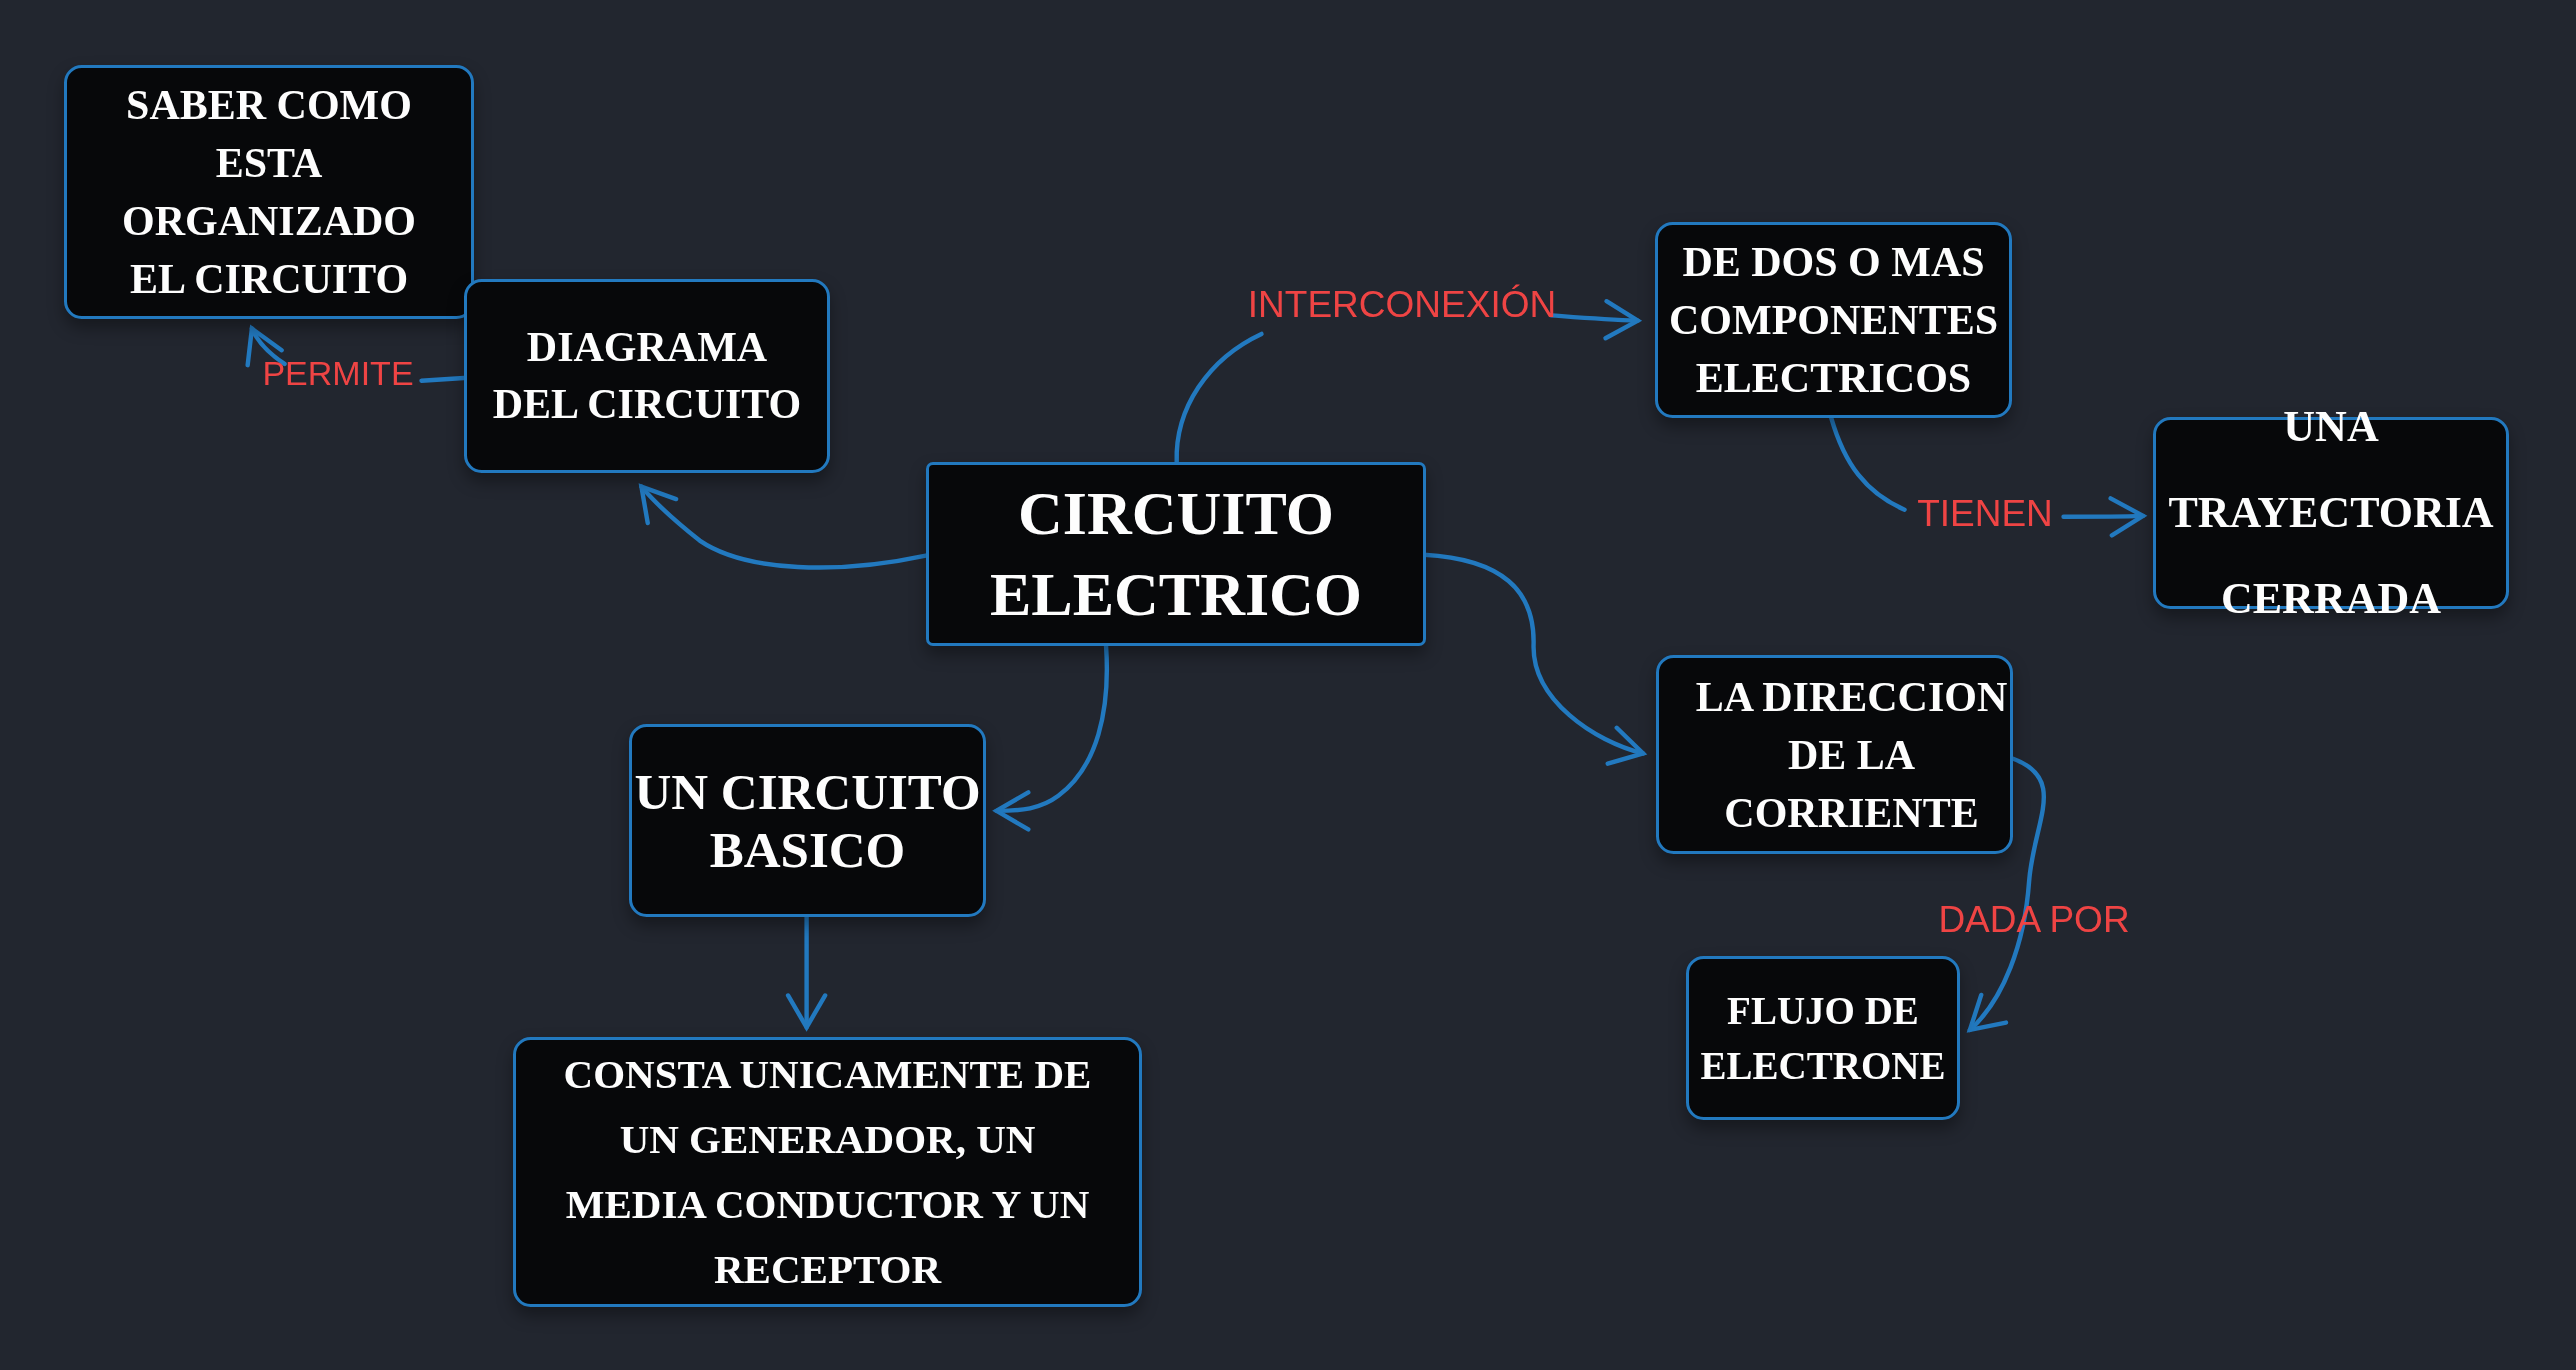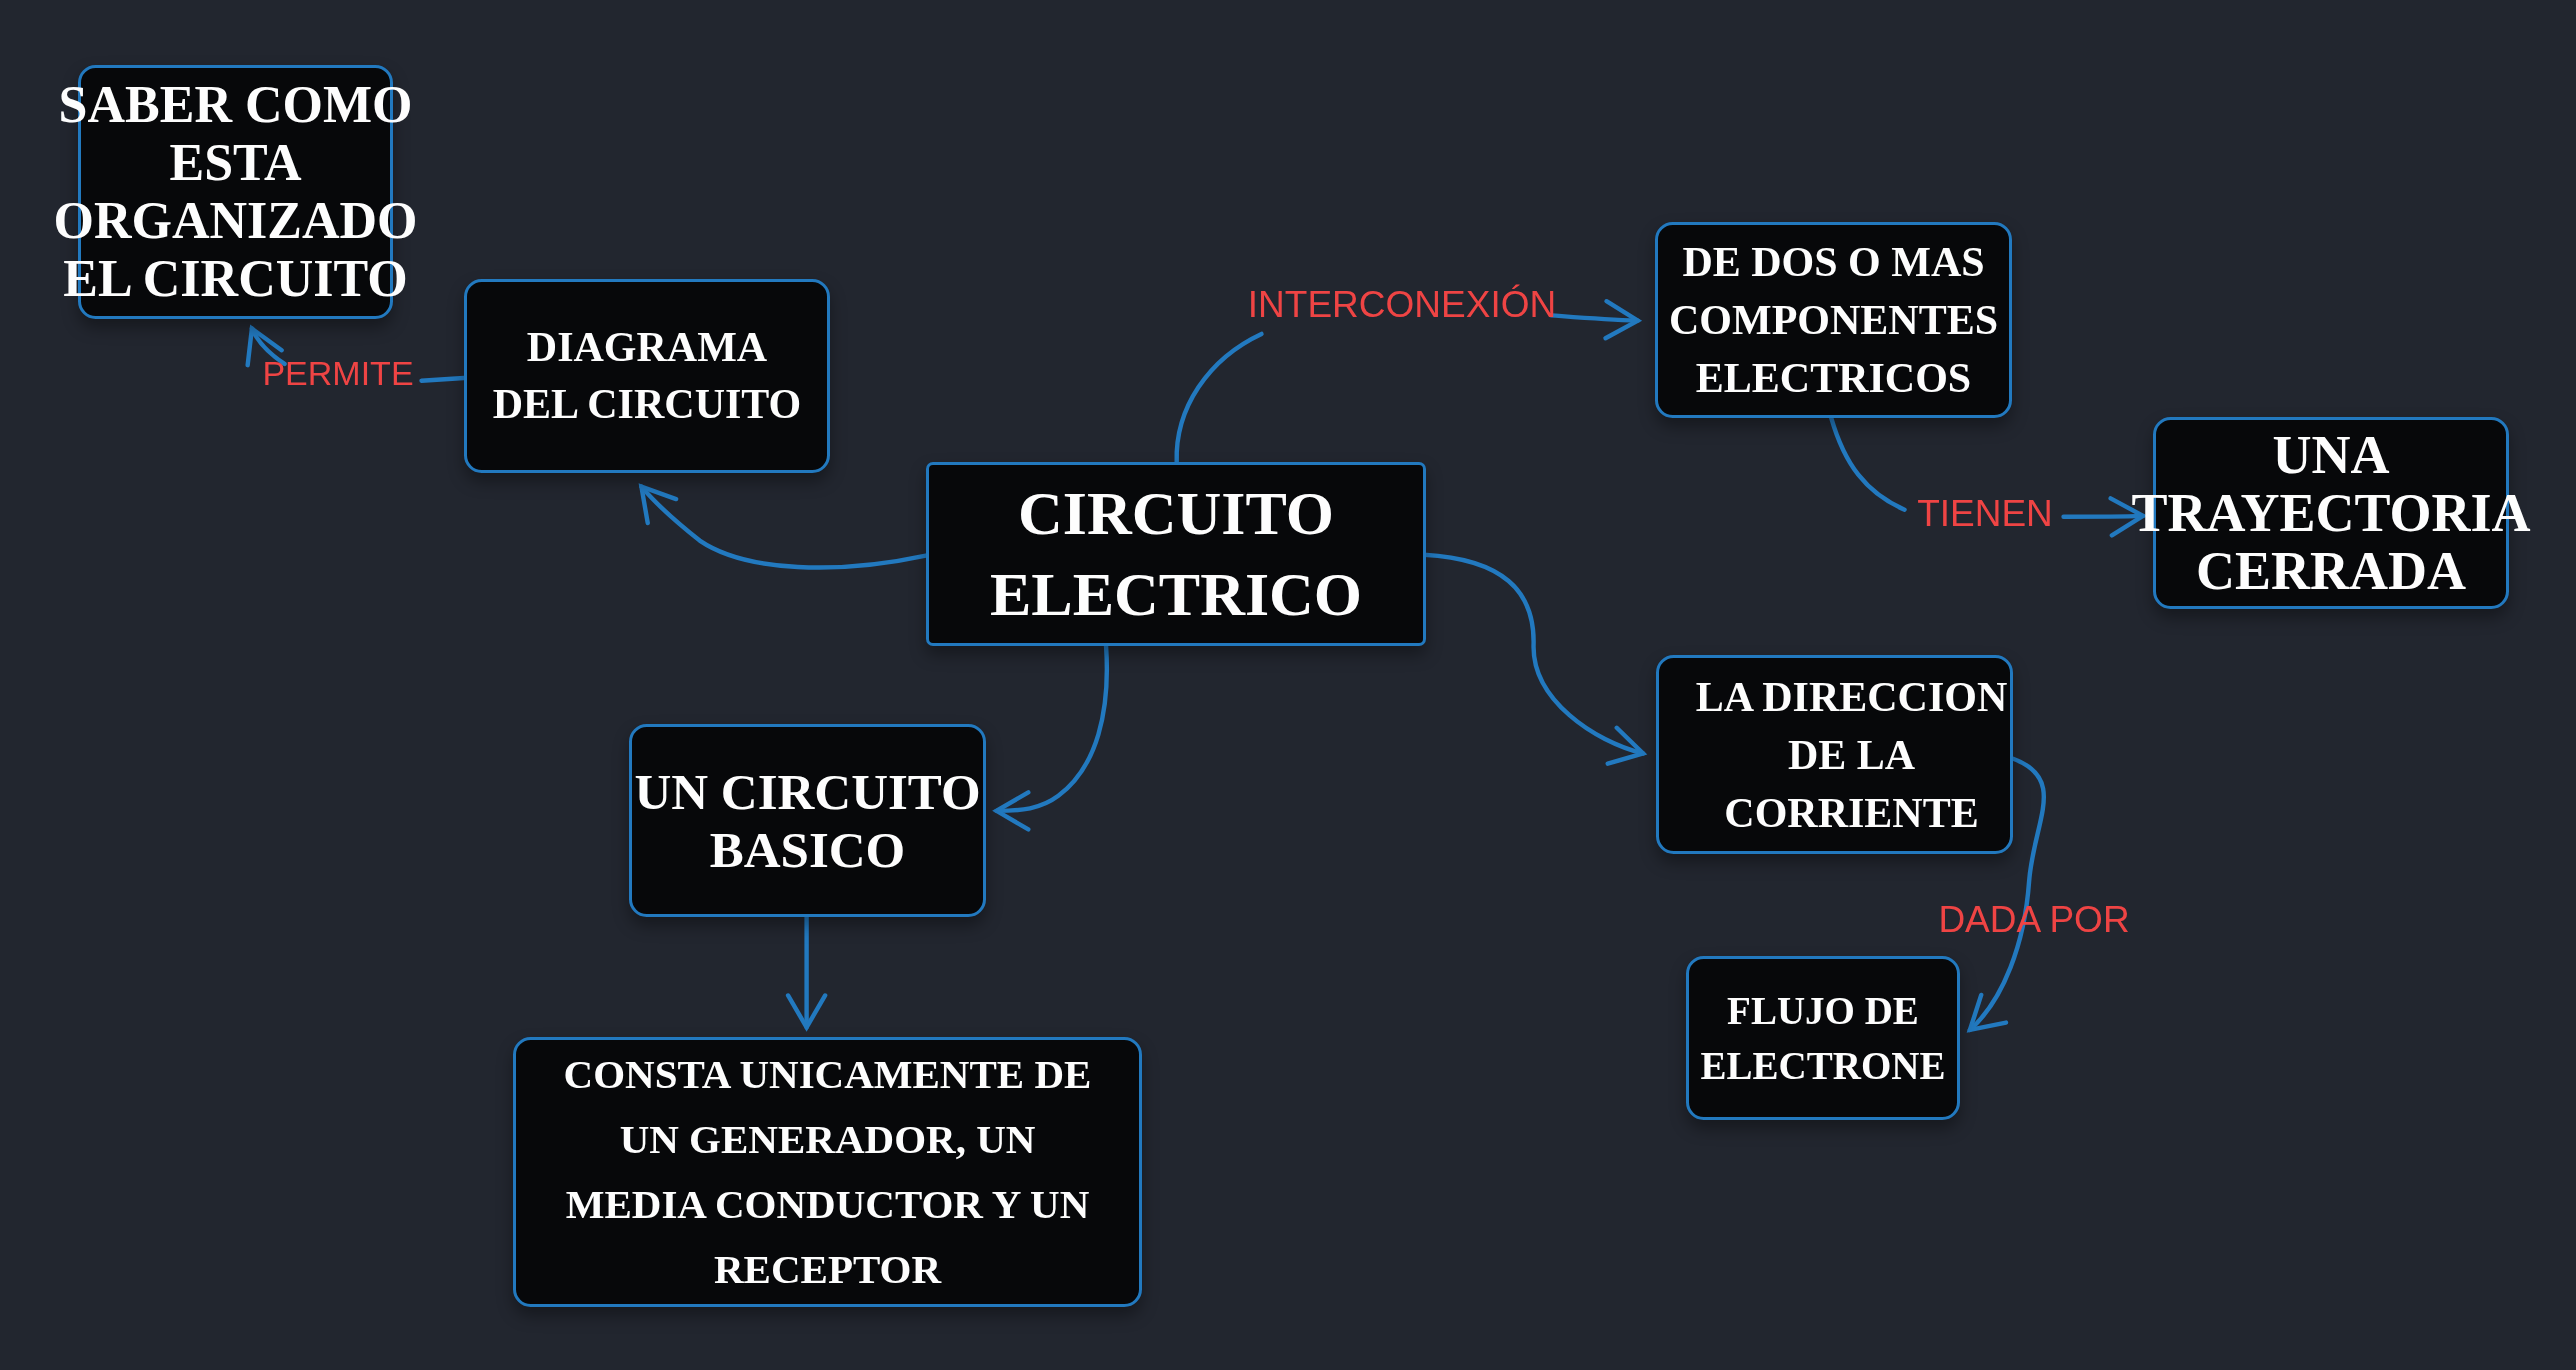--- a/index.html
+++ b/index.html
@@ -29,25 +29,25 @@
   .nl{white-space:nowrap;}
   .elabel{
     position:absolute;
     transform:translate(-50%,-50%);
     font-family:"Liberation Sans",sans-serif;
     font-weight:400;
     color:#ef4444;
     white-space:nowrap;
   }
   
-  .n-saber      {left:64px;  top:65px;   width:315px; height:254px; font-size:52px; line-height:58px;margin-left:14px;}
+  .n-saber      {left:64px;  top:65px;   width:410px; height:254px; font-size:42px; line-height:58px;}
   .n-diagrama   {left:464px; top:279px;  width:366px; height:194px; font-size:42px; line-height:57px;}
   .n-root       {left:926px;top:462px;  width:500px; height:184px; font-size:62px; line-height:81px; border-radius:7px;}
   .n-dedos      {left:1655px;top:222px;  width:357px; height:196px; font-size:42px; line-height:58px;}
-  .n-trayectoria{left:2153px;top:417px;  width:356px; height:192px; font-size:54px; line-height:58px;}
+  .n-trayectoria{left:2153px;top:417px;  width:356px; height:192px; font-size:44px; line-height:58px;gap:28px;}
   .n-direccion  {left:1656px;top:655px;  width:357px; height:199px; font-size:42px; line-height:58px;padding-left:34px;}
   .n-flujo      {left:1686px;top:956px; width:274px; height:164px; font-size:39px; line-height:55px;}
   .n-basico     {left:629px; top:724px;  width:357px; height:193px; font-size:51px; line-height:58px;}
   .n-consta     {left:493px; top:1037px; width:629px; height:270px; font-size:41px; line-height:65px;margin-left:20px;}
   
   .l-permite      {left:338px; top:373px;  font-size:34px;}
   .l-interconexion{left:1402px;top:305px;  font-size:37px;}
   .l-tienen       {left:1985px;top:514px;  font-size:37px;}
   .l-dadapor      {left:2034px;top:920px; font-size:37px;}
 </style>

